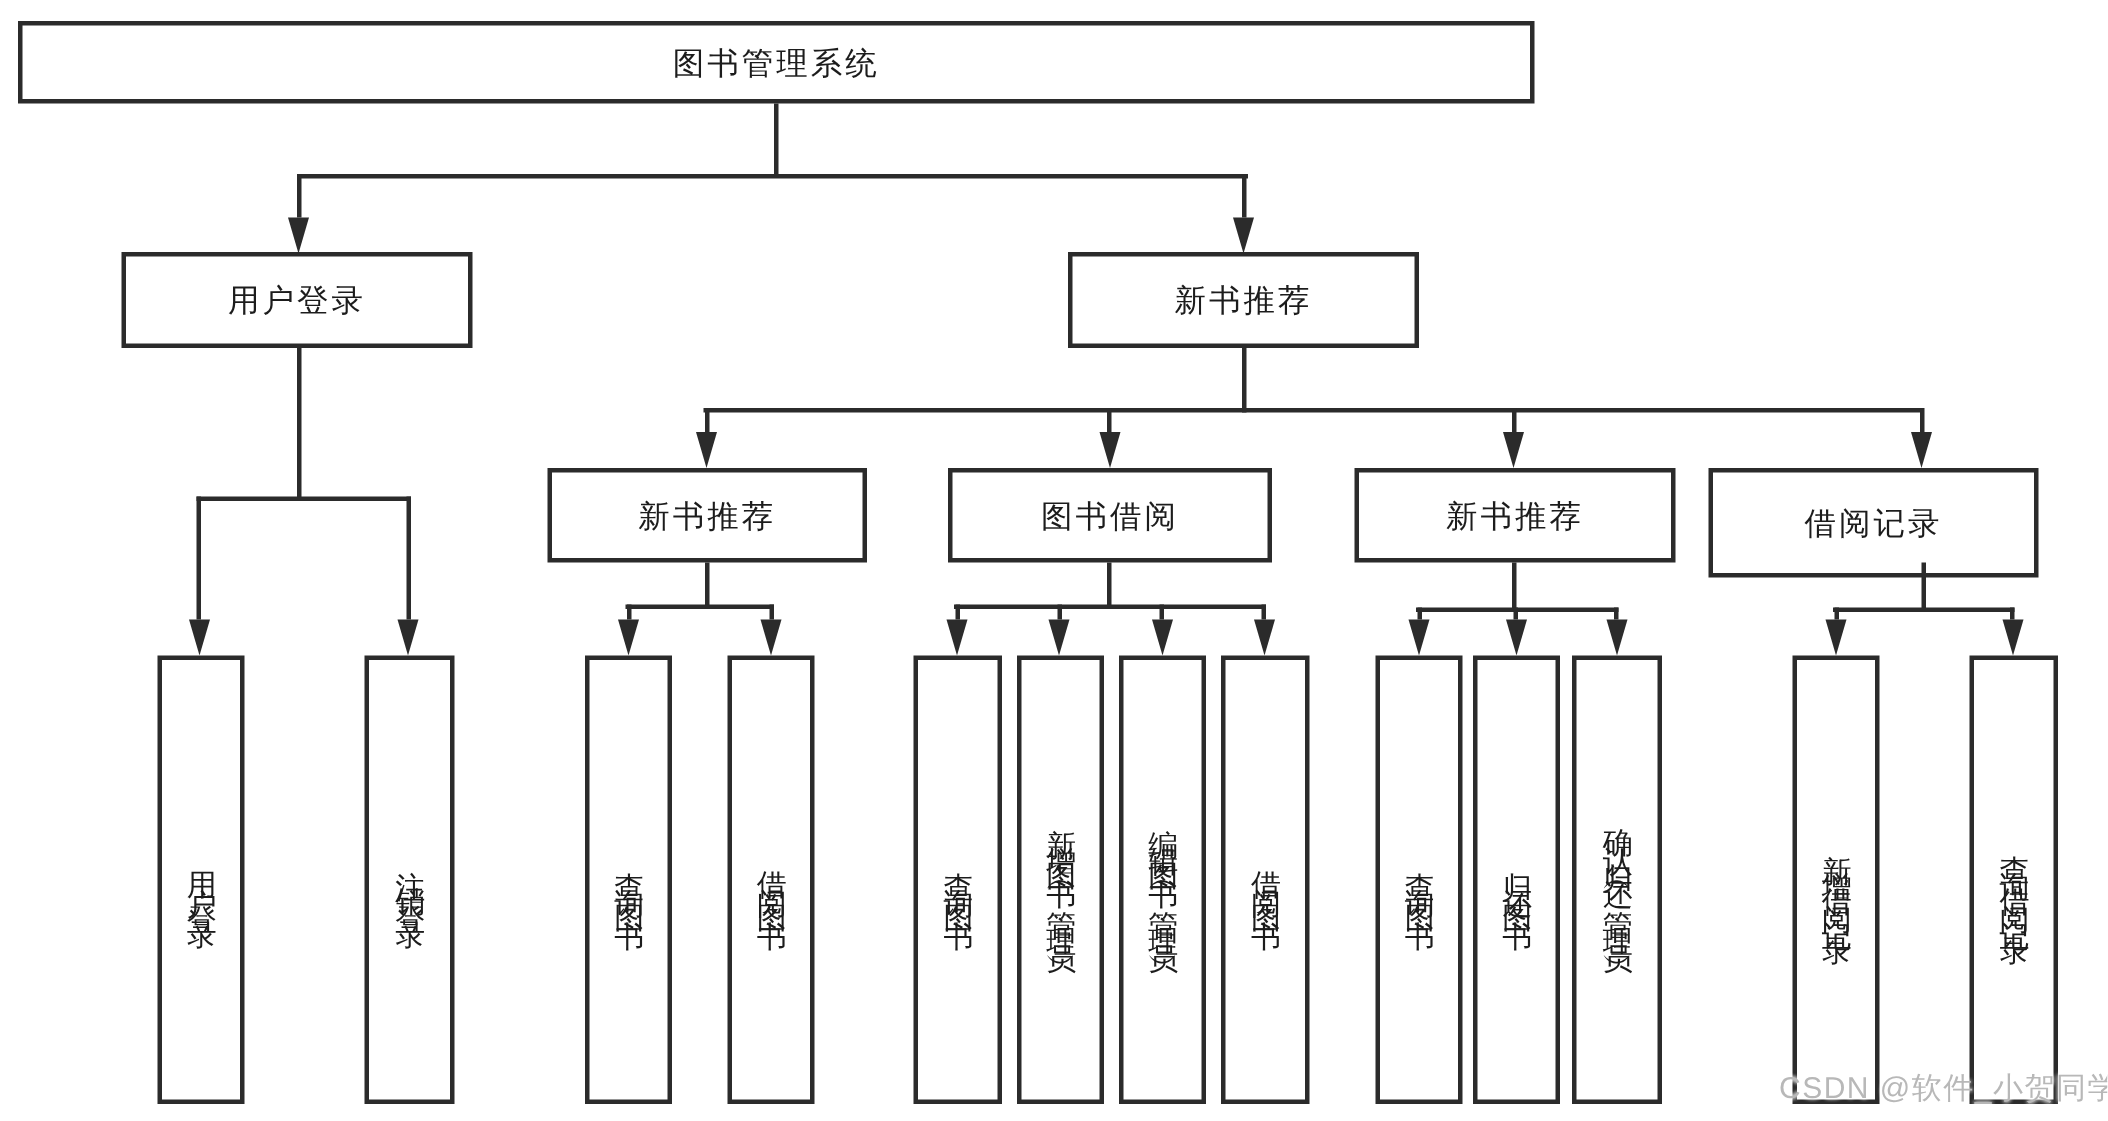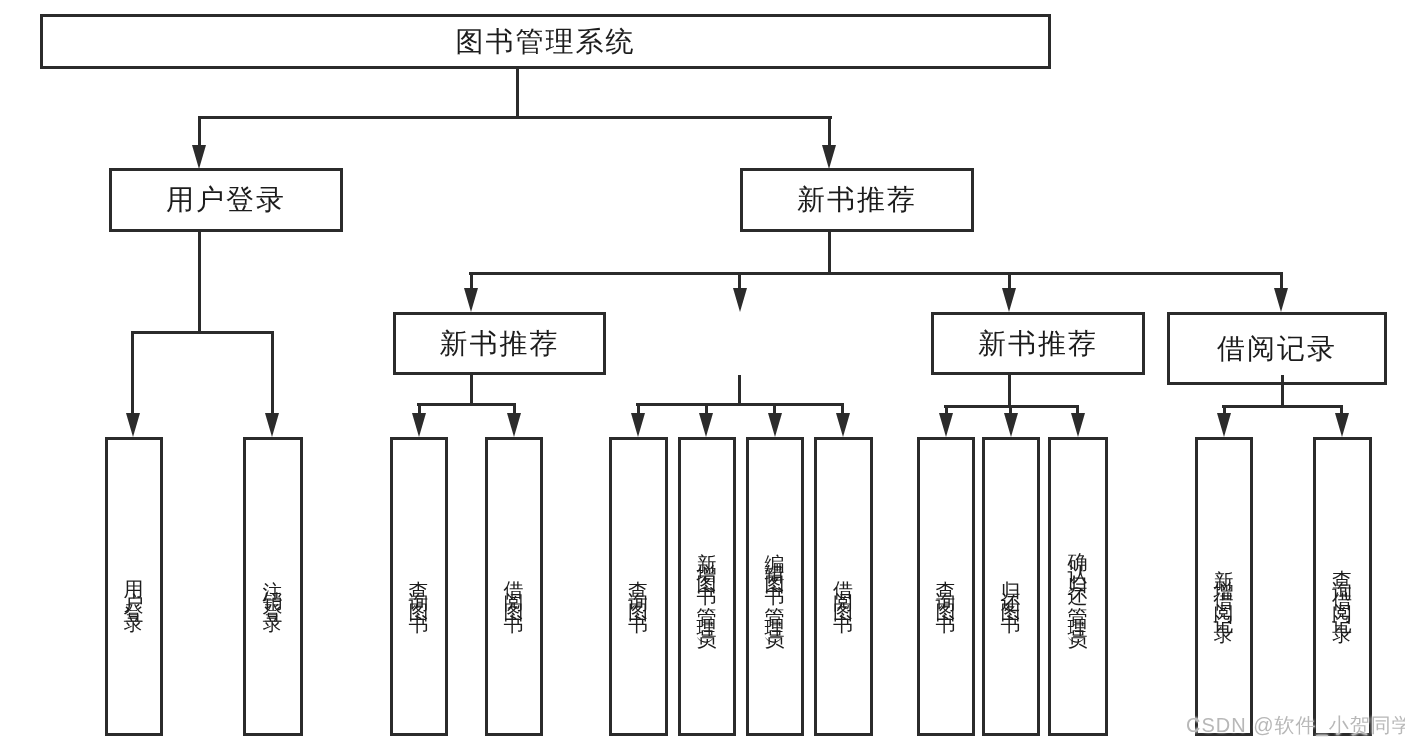--- a/index.html
+++ b/index.html
@@ -11,21 +11,21 @@
     overflow:hidden;
   }
   .box{
     position:absolute;
     box-sizing:border-box;
     background:#ffffff;
     border:3px solid #2b2b2b;
     display:flex;align-items:center;justify-content:center;
     color:#1c1c1c;
   }
-  .hbox{font-size:28px;letter-spacing:2px;margin-left:28px;}
+  .hbox{font-size:21px;letter-spacing:2px;}
   .leaf .vlabel{
     writing-mode:vertical-rl;
     text-orientation:mixed;
     font-size:20px;
     letter-spacing:11px;
     color:#1c1c1c;
     line-height:1;
   }
   .vl,.hl{position:absolute;background:#2b2b2b;}
   .vl{width:3px;}
@@ -58,20 +58,23 @@
 
   <div class="box hbox" style="left:81px;top:168px;width:234px;height:64px;">
     <span>用户登录</span>
   </div>
   <div class="box hbox" style="left:712px;top:168px;width:234px;height:64px;">
     <span>新书推荐</span>
   </div>
 
   <div class="box hbox" style="left:365px;top:312px;width:213px;height:63px;font-family:Liberation Mono, monospace;">
     <span>新书推荐</span>
+  </div>
+  <div class="box hbox" style="left:632px;top:312px;width:216px;height:63px;">
+    <span>图书借阅</span>
   </div>
   <div class="box hbox" style="left:903px;top:312px;width:214px;height:63px;">
     <span>新书推荐</span>
   </div>
   <div class="box hbox" style="left:1139px;top:312px;width:220px;height:73px;">
     <span>借阅记录</span>
   </div>
 
   <div class="box leaf" style="left:105px;top:437px;width:58px;height:299px;">
     <span class="vlabel">用户登录</span>

